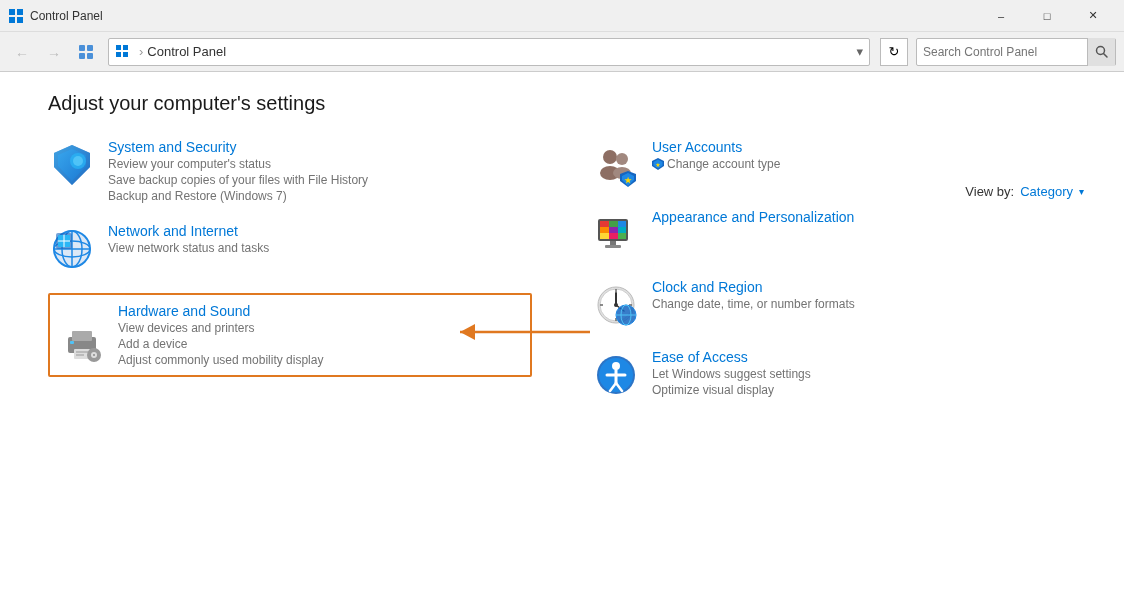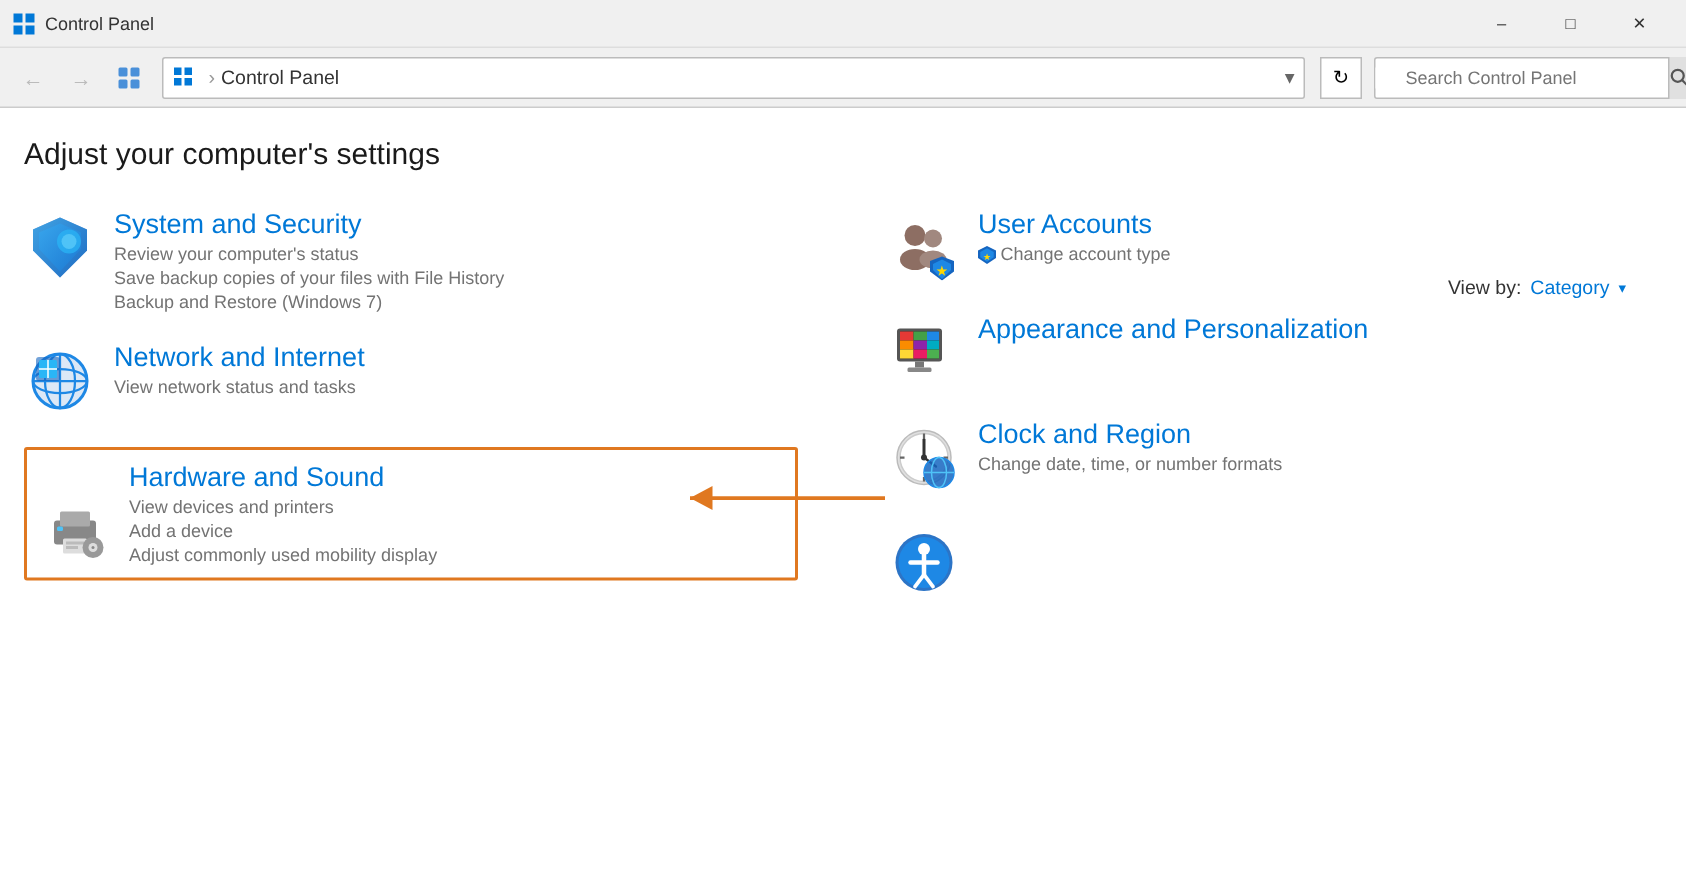--- a/index.html
+++ b/index.html
@@ -138,21 +138,21 @@
       border-radius: 2px;
       width: 200px;
       margin-left: 4px;
     }
     .search-input {
       border: none;
       outline: none;
       font-size: 12px;
       color: #0c4a6e;
       flex: 1;
-      padding: 0 20px;
+      padding: 0 6px;
       font-family: 'Segoe UI', Arial, sans-serif;
     }
     .search-icon-btn {
       width: 28px;
       height: 28px;
       display: flex;
       align-items: center;
       justify-content: center;
       background: #e0e0e0;
       border-left: 1px solid #bbb;
@@ -195,42 +195,42 @@
       height: 48px;
       flex-shrink: 0;
       display: flex;
       align-items: center;
       justify-content: center;
       margin-top: 2px;
     }
     .category-text { flex: 1; }
     .category-name {
       color: #0078d7;
-      font-size: 18px;
+      font-size: 14px;
       cursor: pointer;
       text-decoration: none;
     }
     .category-links {
       margin-top: 2px;
       display: flex;
       flex-direction: column;
       gap: 2px;
     }
     .category-link {
       color: #737373;
       font-size: 12px;
       cursor: pointer;
       text-decoration: none;
     }
 
     .main-wrapper {
       position: relative;
       background: white;
       height: calc(592px - 72px);
-      padding: 20px 16px;
+      padding: 20px 48px;
     }
   </style>
 </head>
 <body>
 
 <div class="title-bar">
   <div class="title-bar-icon">
     <svg width="16" height="16" viewBox="0 0 16 16">
       <rect x="1" y="1" width="6" height="6" fill="#0078d7"></rect>
       <rect x="9" y="1" width="6" height="6" fill="#0078d7"></rect>
@@ -388,21 +388,21 @@
 
             <polygon points="34,28 42,31 42,38 34,44 26,38 26,31" fill="#1565c0"></polygon>
             <polygon points="34,30 40,33 40,37 34,43 28,37 28,33" fill="#1e88e5"></polygon>
             <text x="34" y="40" text-anchor="middle" font-size="8" fill="gold" font-weight="bold">★</text>
           </svg>
         </div>
         <div class="category-text">
           <a class="category-name">User Accounts</a>
           <div class="category-links">
             <a class="category-link">
-              <span style="display:inline-flex;align-items:flex-end;gap:3px;">
+              <span style="display:inline-flex;align-items:center;gap:3px;">
                 <svg width="12" height="12" viewBox="0 0 12 12" style="vertical-align:middle;">
                   <polygon points="6,0 12,3 12,8 6,12 0,8 0,3" fill="#1565c0"></polygon>
                   <polygon points="6,1.5 10.5,4 10.5,7.5 6,10.5 1.5,7.5 1.5,4" fill="#1e88e5"></polygon>
                   <text x="6" y="9" text-anchor="middle" font-size="6" fill="gold">★</text>
                 </svg>
                 Change account type
               </span>
             </a>
           </div>
         </div>
@@ -471,20 +471,27 @@
             <circle cx="22" cy="22" r="19" fill="#1565c0" opacity="0.9"></circle>
             <circle cx="22" cy="22" r="17" fill="#1e88e5"></circle>
 
             <circle cx="22" cy="13" r="4" fill="white"></circle>
             <line x1="22" y1="17" x2="22" y2="30" stroke="white" stroke-width="3" stroke-linecap="round"></line>
             <line x1="13" y1="22" x2="31" y2="22" stroke="white" stroke-width="3" stroke-linecap="round"></line>
             <line x1="22" y1="30" x2="16" y2="38" stroke="white" stroke-width="2.5" stroke-linecap="round"></line>
             <line x1="22" y1="30" x2="28" y2="38" stroke="white" stroke-width="2.5" stroke-linecap="round"></line>
           </svg>
         </div>
+        <div class="category-text">
+          <a class="category-name">Ease of Access</a>
+          <div class="category-links">
+            <a class="category-link">Let Windows suggest settings</a>
+            <a class="category-link">Optimize visual display</a>
+          </div>
+        </div>
       </div>
 
     </div>
   </div>
 
   <div style="position: absolute; top: 230px; left: 440px; pointer-events: none;">
     <svg width="160" height="60" viewBox="0 0 160 60">
 
       <line x1="150" y1="30" x2="20" y2="30" stroke="#e07820" stroke-width="2.5"></line>
       <polygon points="20,30 35,22 35,38" fill="#e07820"></polygon>

